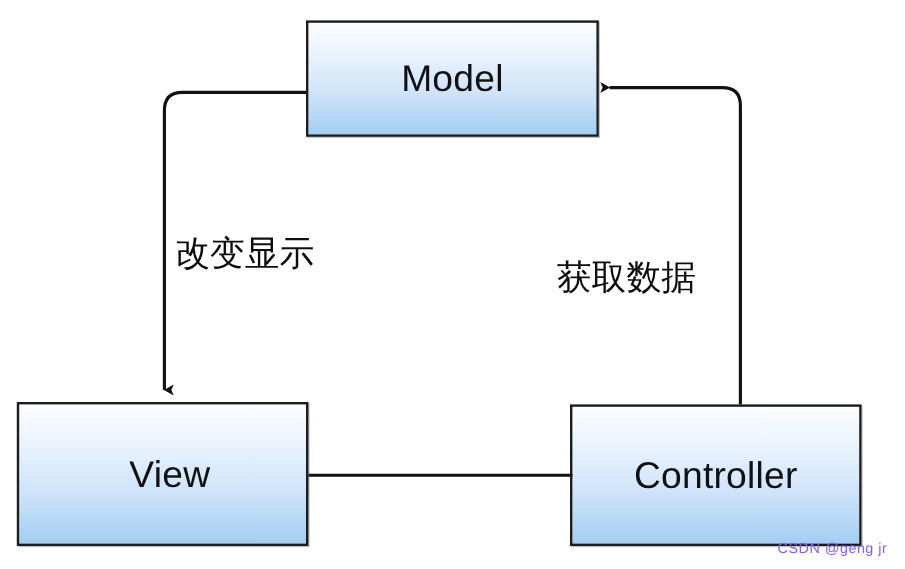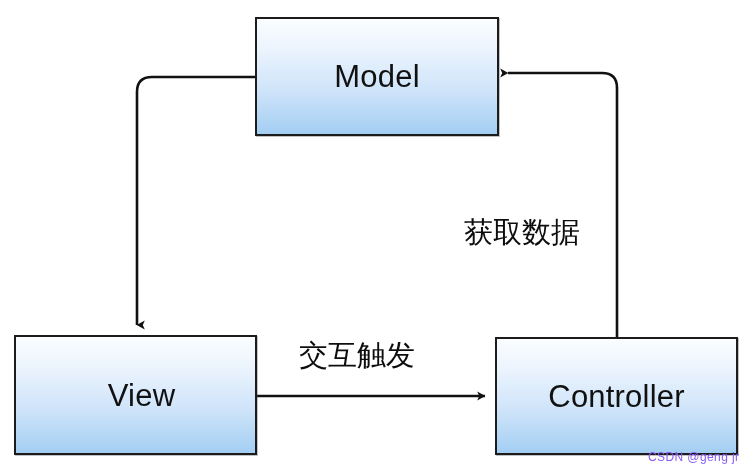--- a/index.html
+++ b/index.html
@@ -42,31 +42,31 @@
     font-size: 31px;
     line-height: 1;
     color: #111111;
     letter-spacing: 0.2px;
     white-space: nowrap;
   }
   #node-model {
     left: 255px;
     top: 17px;
     width: 244px;
-    height: 119px;
+    height: 97px;
   }
   #node-view {
     left: 14px;
     top: 335px;
     width: 243px;
     height: 120px;
     padding-left: 12px;
   }
   #node-controller {
-    left: 495px;
+    left: 475px;
     top: 337px;
     width: 243px;
     height: 118px;
   }
   
   .edge-label {
     position: absolute;
     font-size: 29px;
     line-height: 1;
     color: #0d0d0d;
@@ -126,20 +126,20 @@
   </div>
 
   <div class="node" id="node-view">
     <span class="node-label">View</span>
   </div>
 
   <div class="node" id="node-controller">
     <span class="node-label">Controller</span>
   </div>
 
+  <div class="edge-label" id="label-change-display">改变显示</div>
 
   <div class="edge-label" id="label-fetch-data">获取数据</div>
 
-  <div class="edge-label" id="label-interaction-trigger">交互触发</div>
 
   <div id="watermark">CSDN @geng jr</div>
 
 </div>
 
 </body></html>

